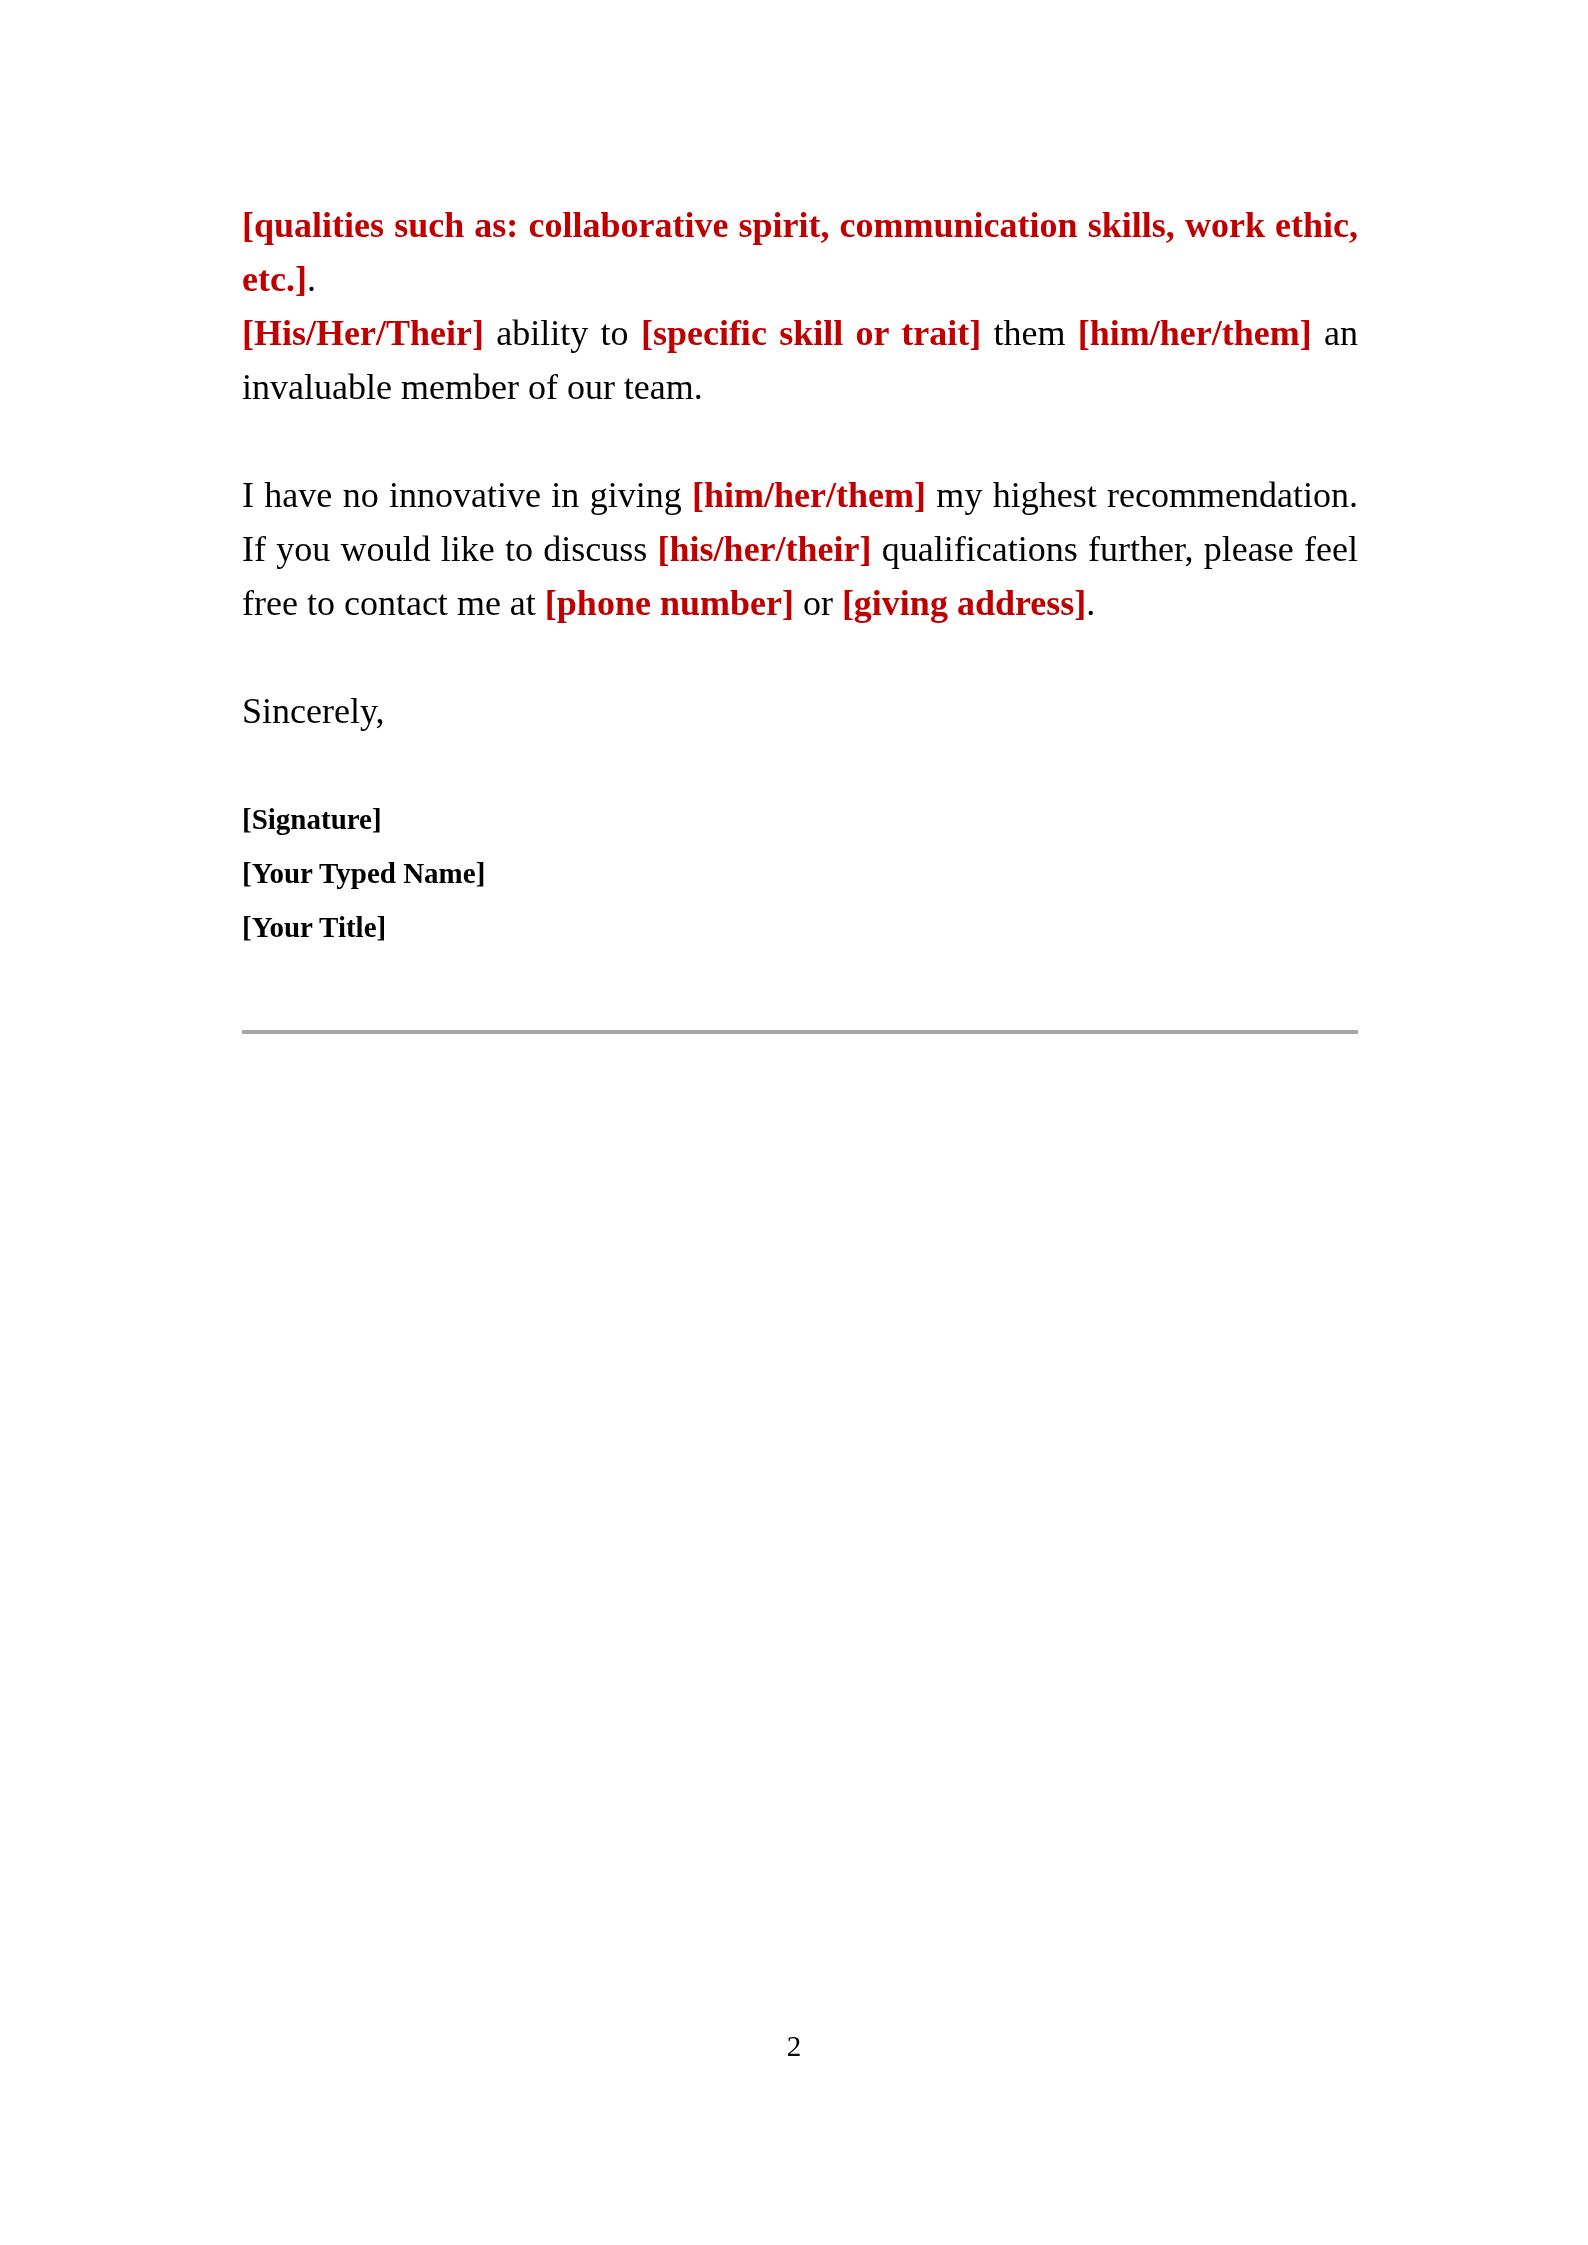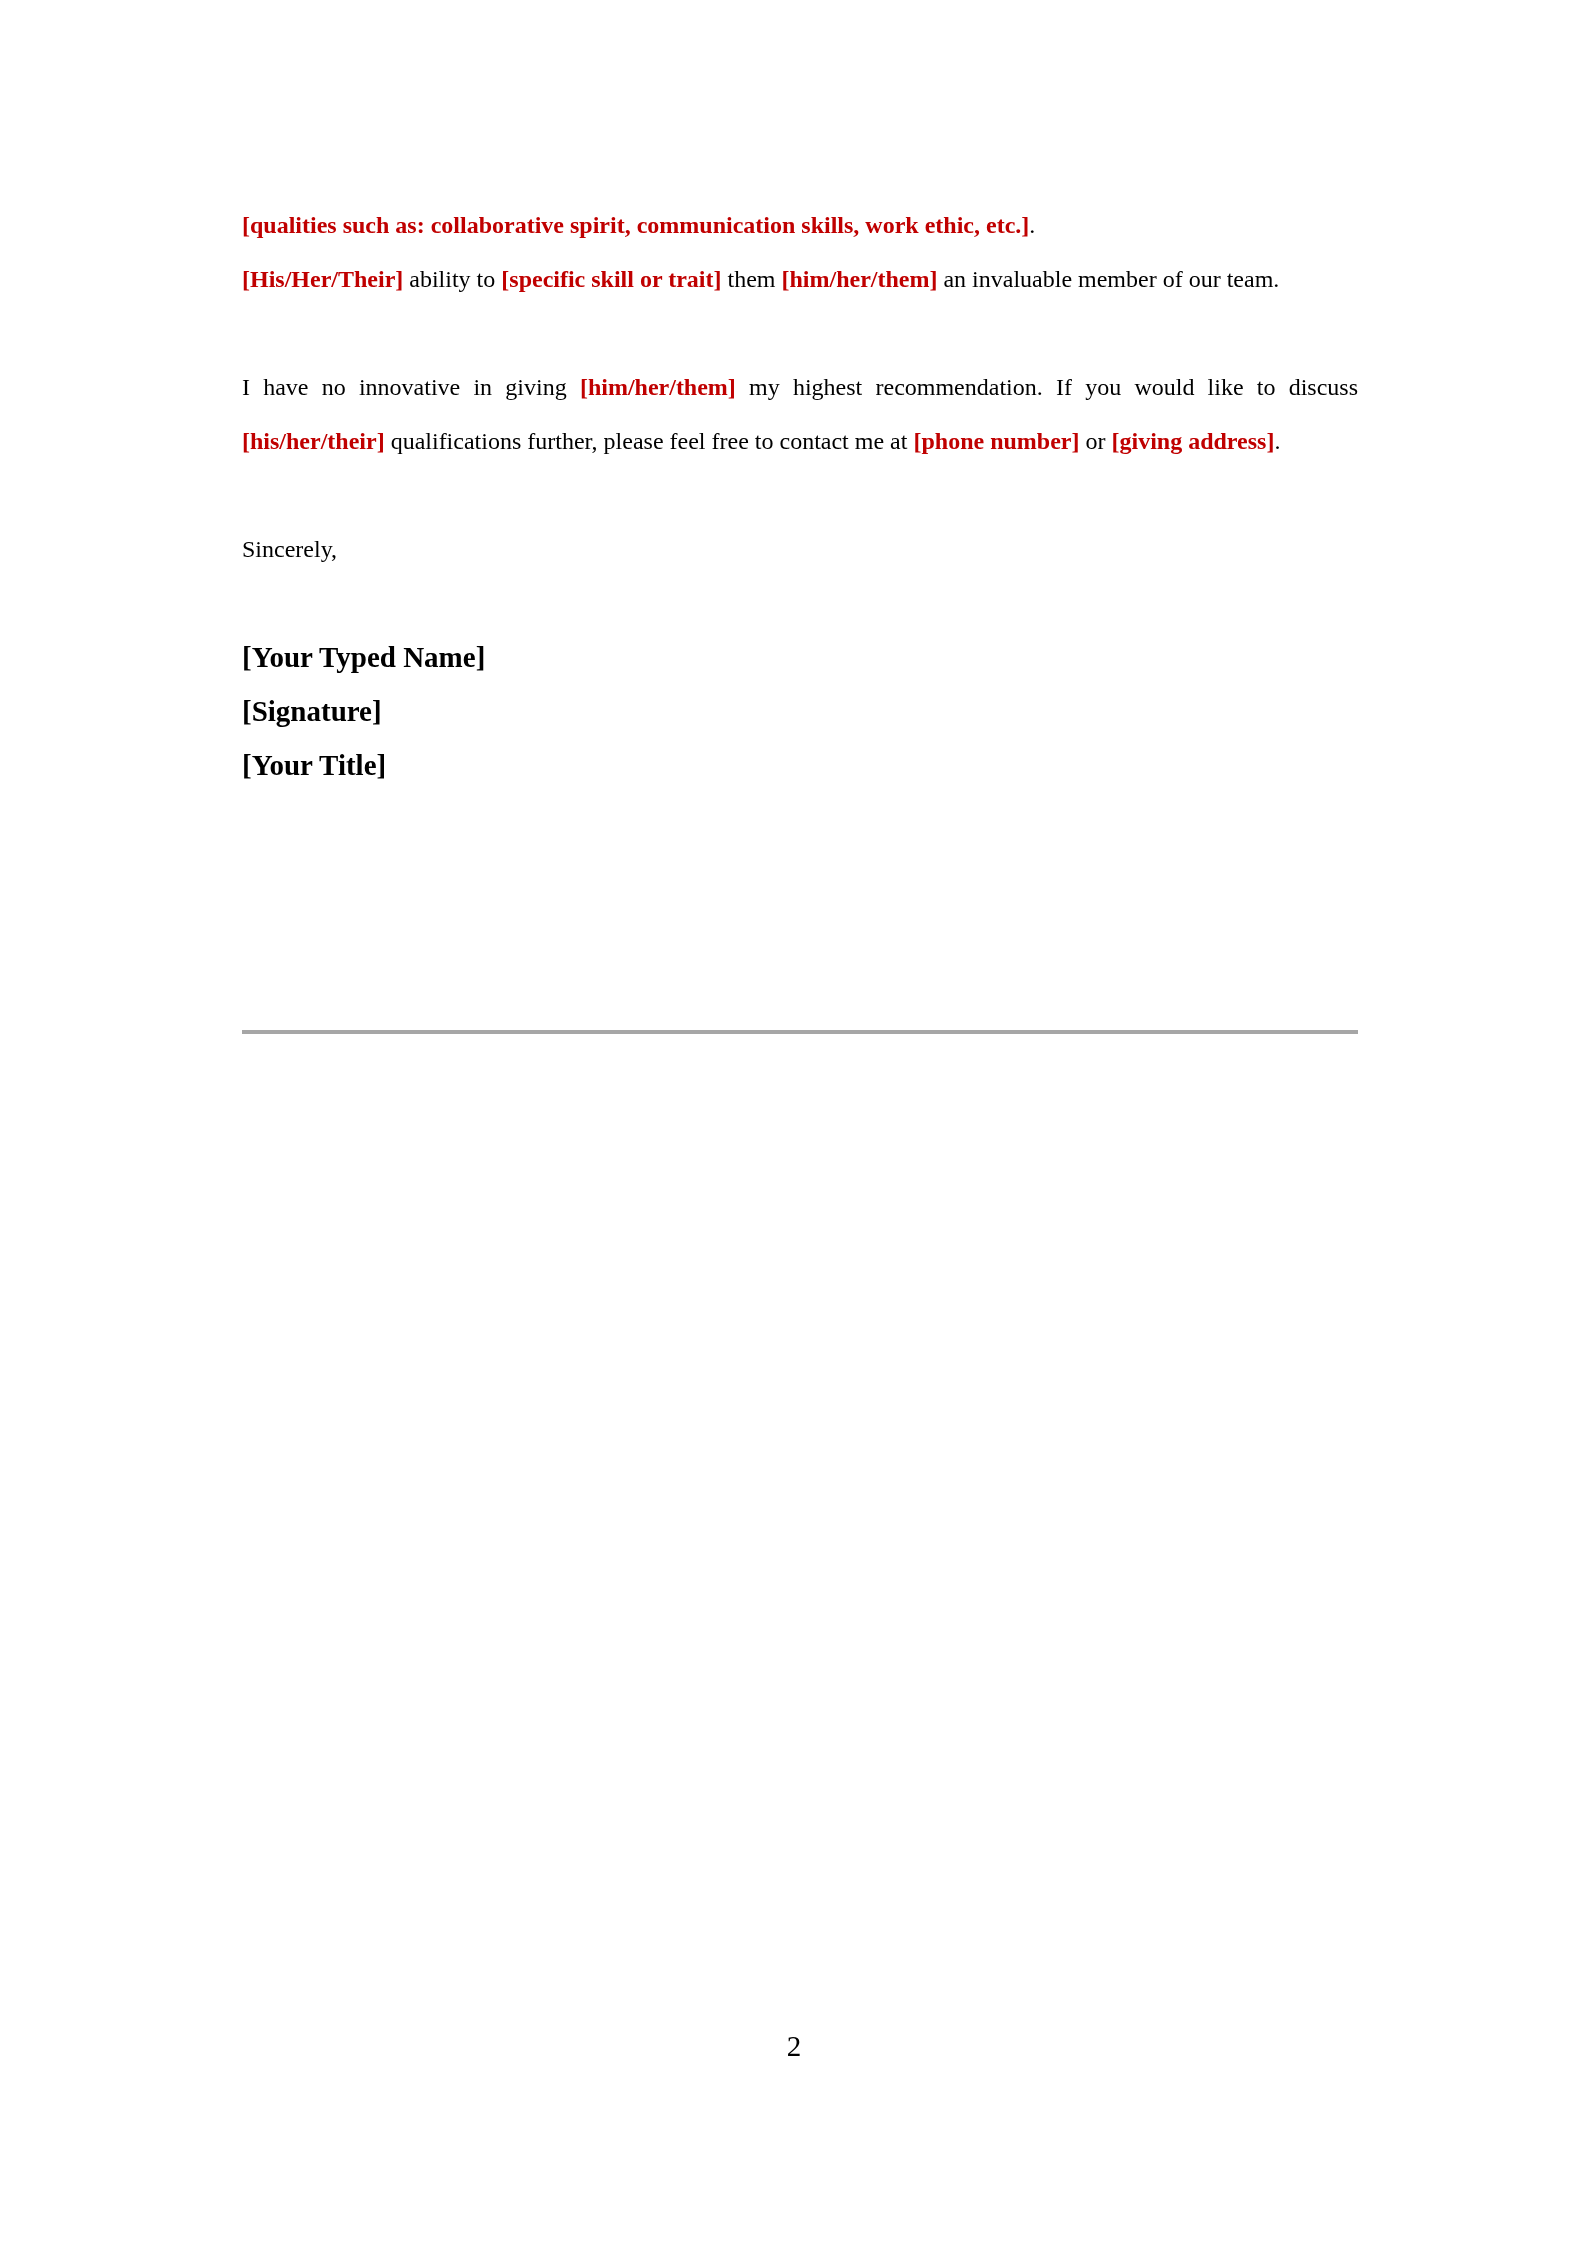--- a/index.html
+++ b/index.html
@@ -1,34 +1,34 @@
 <!DOCTYPE html>
 <html><head>
 <meta charset="utf-8">
 <style>
   html, body { margin: 0; padding: 0; background: #ffffff; }
   body { width: 1588px; height: 2245px; position: relative; overflow: hidden;
          font-family: "Liberation Serif", "DejaVu Serif", serif; color: #000; }
   .page { position: absolute; left: 242px; top: 198px; width: 1116px; }
-  .p { font-size: 24px; line-height: 54px; text-align: justify; margin: 0; }
+  .p { font-size: 36px; line-height: 54px; text-align: justify; margin: 0; }
   .ph { color: #c00000; font-weight: bold; }
   .gap { height: 54px; }
   .sig { font-size: 29px; line-height: 54px; font-weight: bold; margin: 0; }
   .rule { position: absolute; left: 242px; top: 1030px; width: 1116px; height: 4px; background: #a6a6a6; }
   .pageno { position: absolute; left: 0; width: 1588px; top: 2030px; text-align: center; font-size: 29px; }
 </style>
 </head>
 <body>
 
 <div class="page">
   <p class="p"><span class="ph">[qualities such as: collaborative spirit, communication skills, work ethic, etc.]</span><span>.</span><br><span class="ph">[His/Her/Their]</span><span> ability to </span><span class="ph">[specific skill or trait]</span><span> them </span><span class="ph">[him/her/them]</span><span> an invaluable member of our team.</span></p>
   <div class="gap"></div>
   <p class="p"><span>I have no innovative in giving </span><span class="ph">[him/her/them]</span><span> my highest recommendation. If you would like to discuss </span><span class="ph">[his/her/their]</span><span> qualifications further, please feel free to contact me at </span><span class="ph">[phone number]</span><span> or </span><span class="ph">[giving address]</span><span>.</span></p>
   <div class="gap"></div>
   <p class="p">Sincerely,</p>
   <div class="gap"></div>
+  <p class="sig">[Signature]</p>
   <p class="sig">[Your Typed Name]</p>
-  <p class="sig">[Signature]</p>
   <p class="sig">[Your Title]</p>
 </div>
 
 <div class="rule"></div>
 <div class="pageno">2</div>
 
 </body></html>

